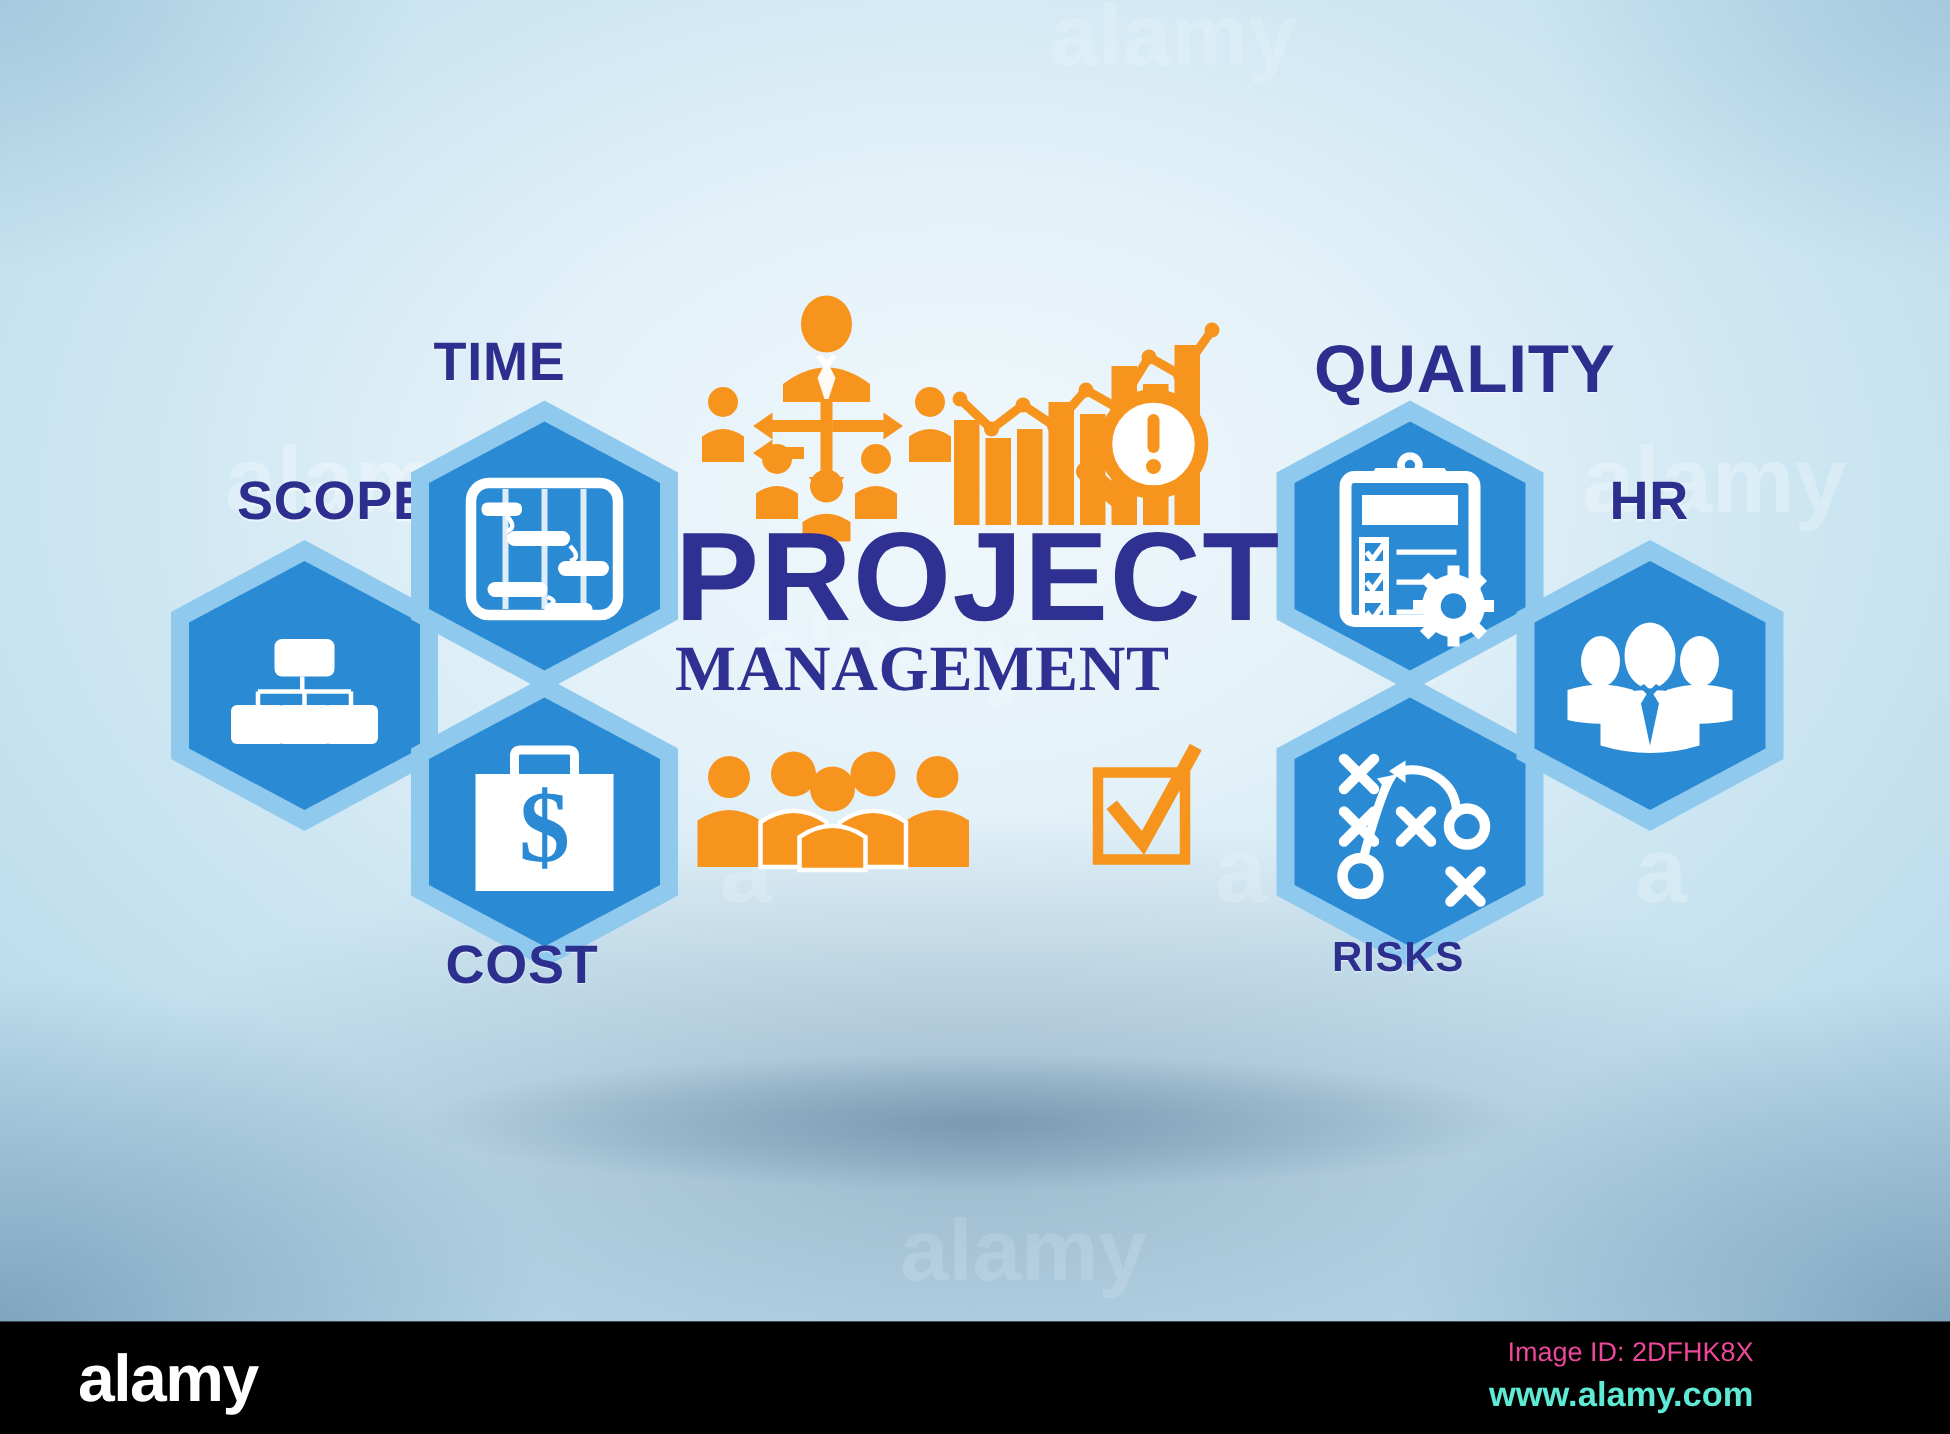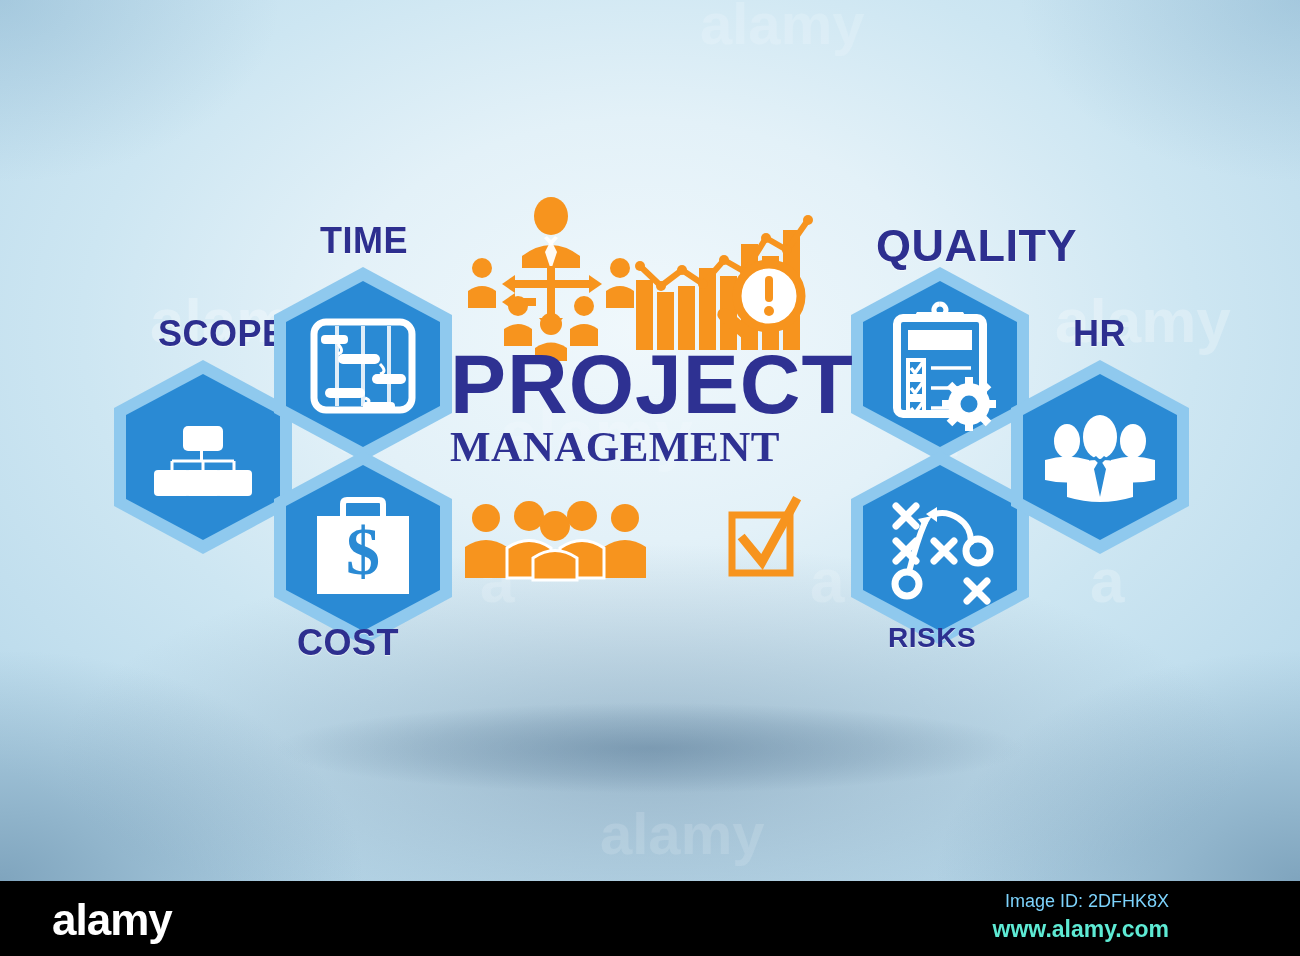--- a/index.html
+++ b/index.html
@@ -112,21 +112,21 @@
     left: 52px; top: 14px;
     color:#fff;
     font-family:"Liberation Sans", sans-serif;
     font-weight:bold;
     font-size: 44px;
     letter-spacing:-1px;
   }
   #image-id {
     position:absolute;
     right: 131px; top: 10px;
-    color:#7dd3fc;
+    color:#ec4899;
     font-family:"Liberation Sans", sans-serif;
     font-size: 18px;
   }
   #alamy-url {
     position:absolute;
     right: 131px; top: 35px;
     color:#5eead4;
     font-family:"Liberation Sans", sans-serif;
     font-weight:bold;
     font-size: 23px;
@@ -178,21 +178,21 @@
           <path d="M69,62 L69,142 M95,62 L95,142 M121,62 L121,142" stroke="#ffffff" stroke-width="4" opacity="0.85"></path>
           <rect x="53" y="71" width="27" height="9" rx="4" fill="#ffffff"></rect>
           <rect x="70" y="90" width="42" height="10" rx="5" fill="#ffffff"></rect>
           <rect x="104" y="110" width="34" height="10" rx="5" fill="#ffffff"></rect>
           <rect x="57" y="124" width="40" height="10" rx="5" fill="#ffffff"></rect>
           <rect x="95" y="138" width="32" height="9" rx="4" fill="#ffffff"></rect>
           <path d="M70,80 q7,8 0,10 M112,100 q8,8 0,10 M97,134 q8,3 0,6" stroke="#ffffff" stroke-width="3" fill="none"></path>
         </g>
       </svg>
     </div>
-    <div class="hex-label" style="left:320px; top:220px; font-size:36px;">TIME</div>
+    <div class="hex-label" style="left:289px; top:220px; font-size:36px;">TIME</div>
 
     <div class="hex-wrap" style="left:268px; top:448px;">
       <svg width="190" height="200" viewBox="0 0 190 200">
         <polygon points="95,3 184,51 184,149 95,197 6,149 6,51" fill="#8fc9ee"></polygon>
         <polygon points="95,17 172,58 172,142 95,183 18,142 18,58" fill="#2a8ad4"></polygon>
         <g>
           <path d="M75,68 L75,56 Q75,52 79,52 L111,52 Q115,52 115,56 L115,68" fill="none" stroke="#ffffff" stroke-width="6"></path>
           <rect x="49" y="68" width="92" height="78" fill="#ffffff"></rect>
           <text x="95" y="126" text-anchor="middle" font-family="Liberation Serif, serif" font-size="68" font-weight="bold" fill="#2a8ad4">$</text>
         </g>

